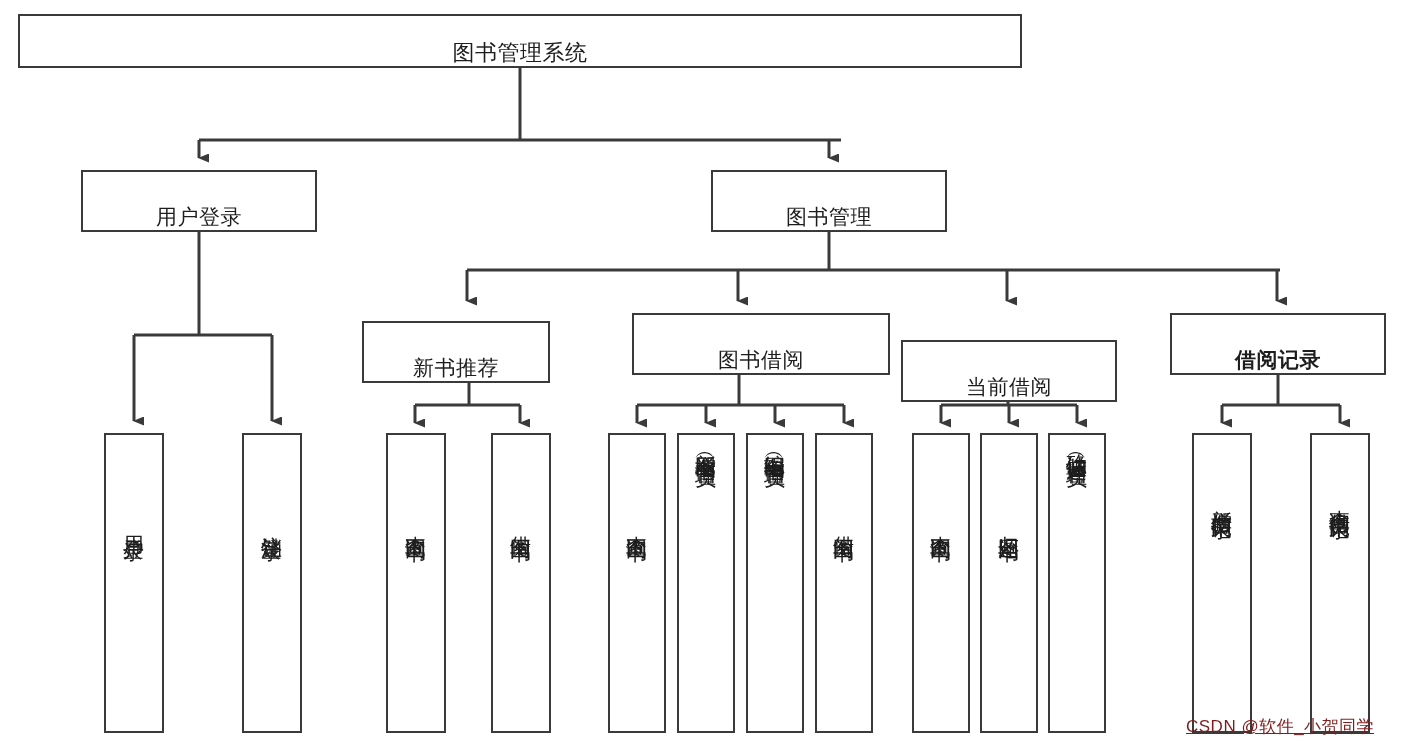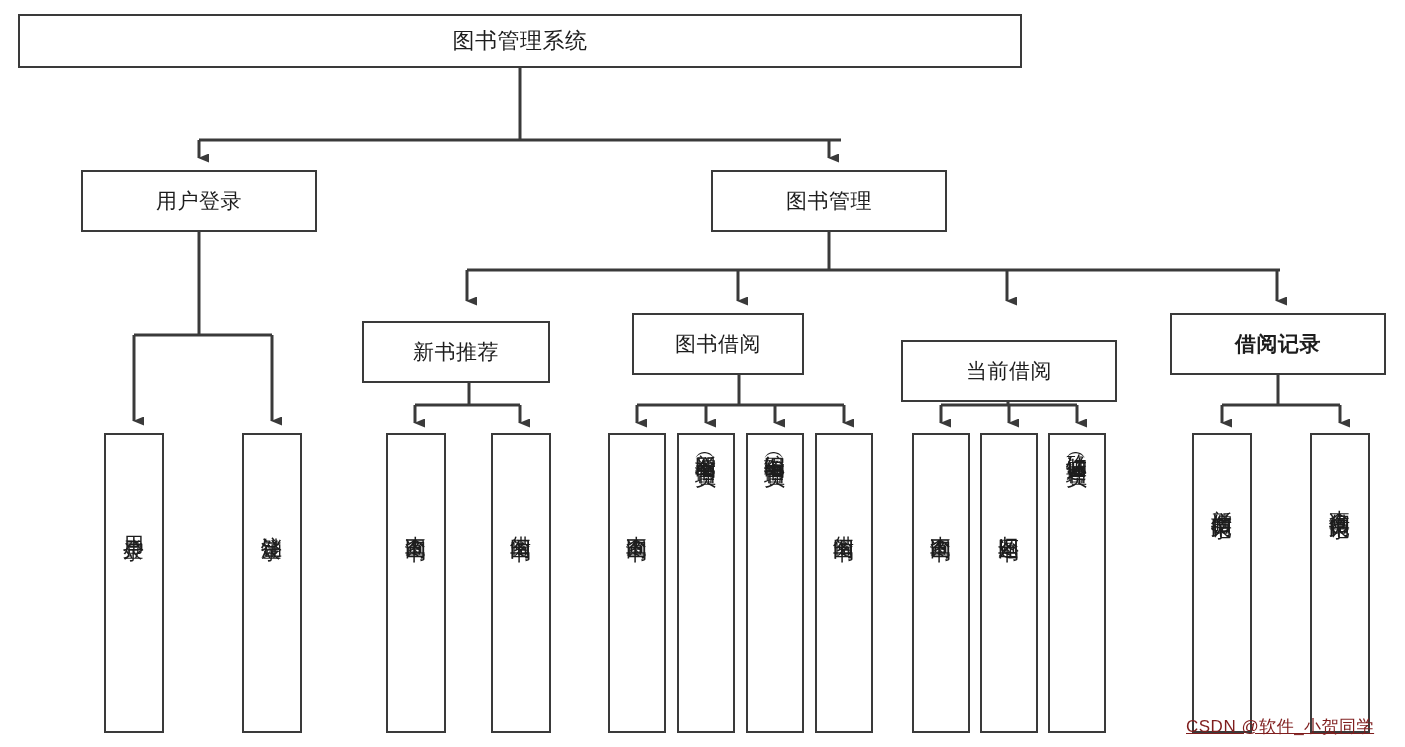--- a/index.html
+++ b/index.html
@@ -24,21 +24,21 @@
     top: 0;
     width: 1405px;
     height: 747px;
   }
   .node-box {
     position: absolute;
     box-sizing: border-box;
     border: 2.5px solid #3a3a3a;
     background: #ffffff;
     display: flex;
-    align-items: center;
+    align-items: flex-end;
     justify-content: center;
     z-index: 2;
   }
   .node-label {
     color: #1d1d1d;
     font-size: 21px;
     line-height: 1.18;
     letter-spacing: 0.5px;
     white-space: nowrap;
     text-align: center;
@@ -145,21 +145,21 @@
   </div>
 
   <div class="node-box" style="left:711px; top:170px; width:236px; height:62px;">
     <span class="node-label">图书管理</span>
   </div>
 
   <div class="node-box" style="left:362px; top:321px; width:188px; height:62px;">
     <span class="node-label">新书推荐</span>
   </div>
 
-  <div class="node-box" style="left:632px; top:313px; width:172px; height:62px;">
+  <div class="node-box" style="left:632px; top:313px; width:258px; height:62px;">
     <span class="node-label">图书借阅</span>
   </div>
 
   <div class="node-box" style="left:901px; top:313px; width:216px; height:62px;margin-top:27px;">
     <span class="node-label">当前借阅</span>
   </div>
 
   <div class="node-box" style="left:1170px; top:313px; width:216px; height:62px;font-weight:bold;">
     <span class="node-label">借阅记录</span>
   </div>

